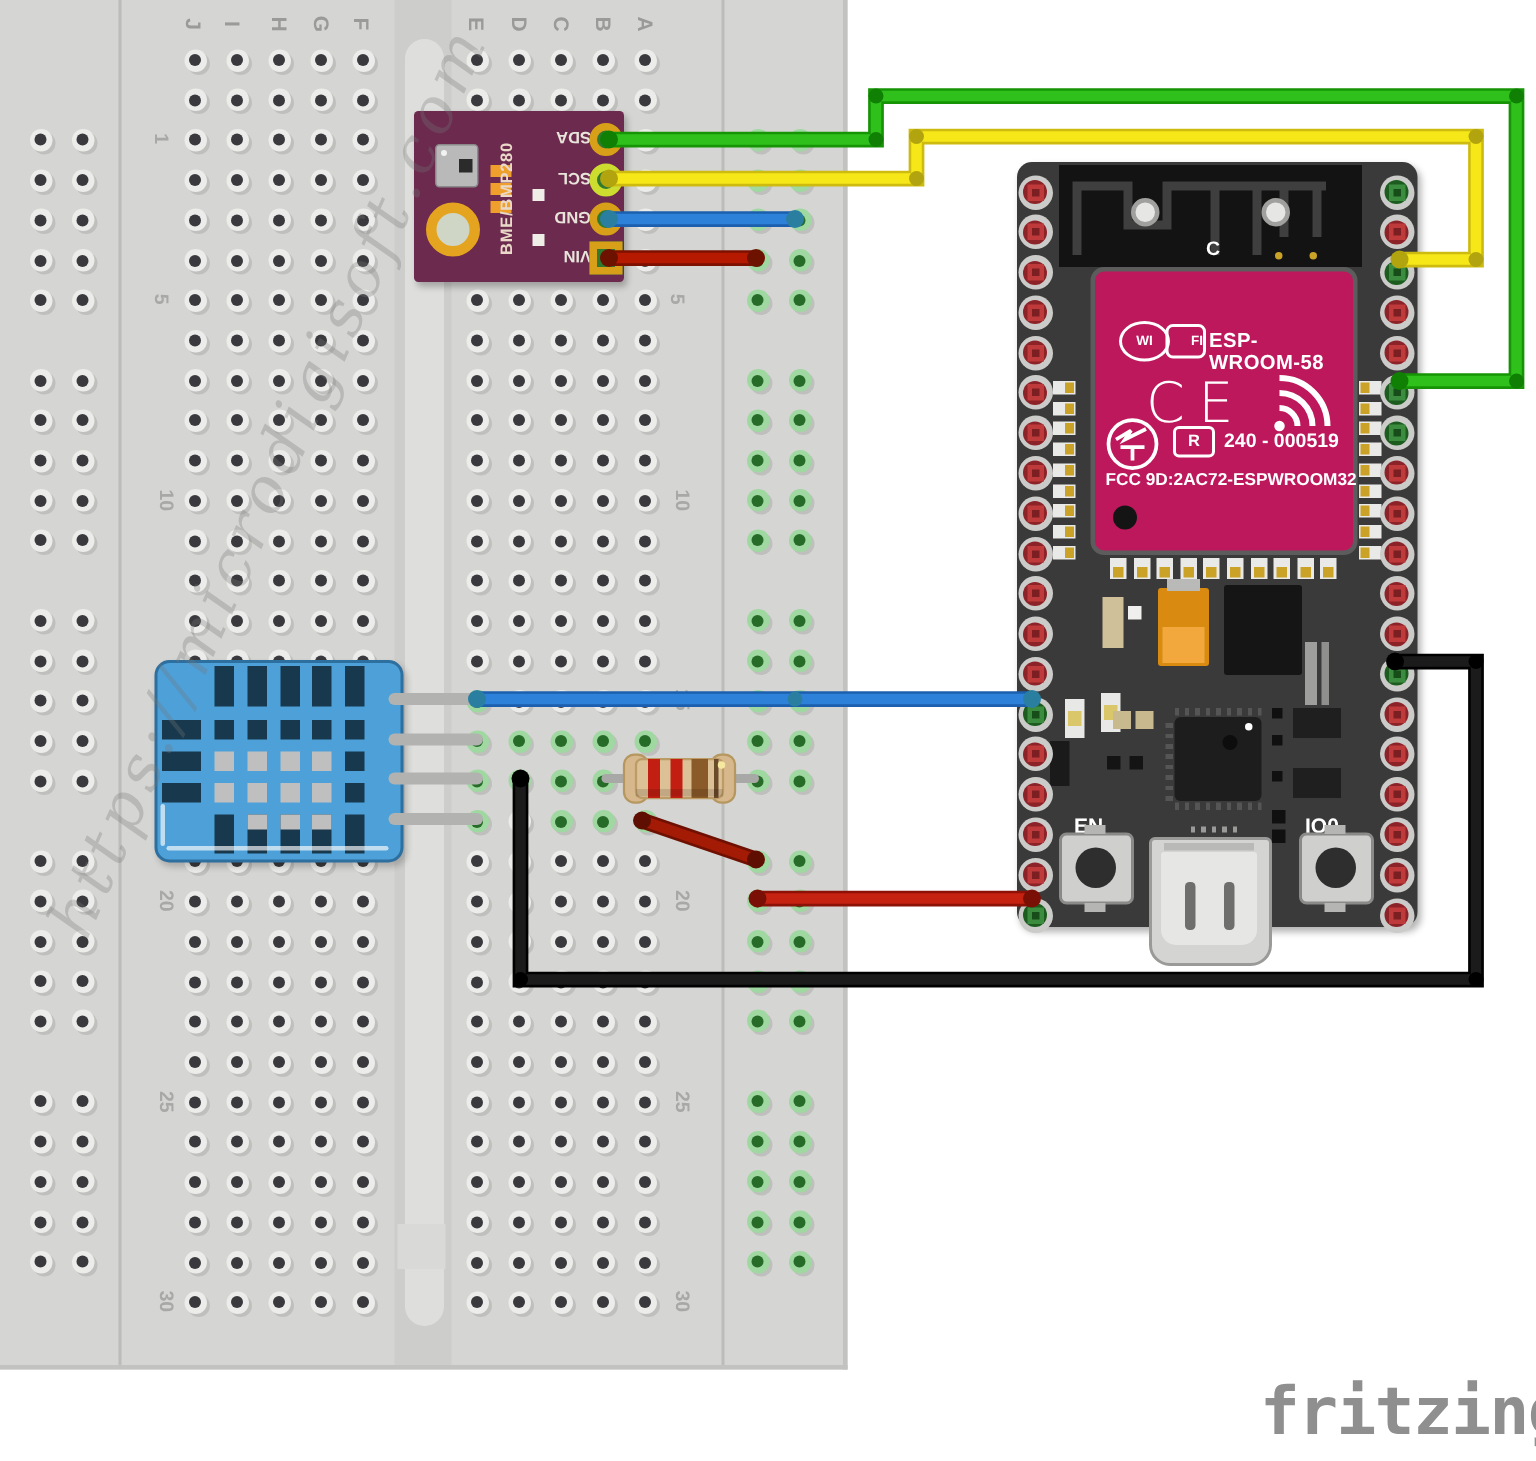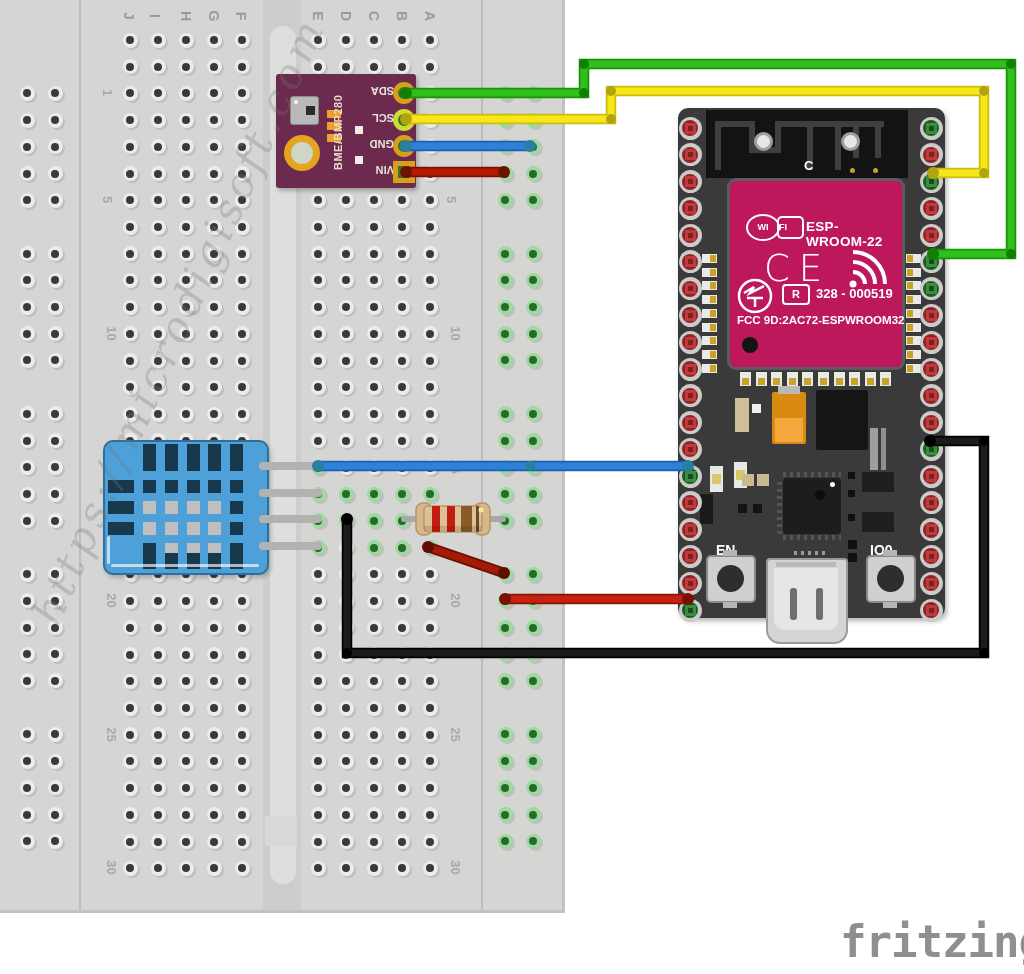--- a/index.html
+++ b/index.html
@@ -50,21 +50,21 @@
   
   #esp32{left:678px;top:108px;width:267px;height:510px;background:#3a3a3a;border-radius:10px;
          box-shadow:2px 3px 5px rgba(0,0,0,0.3);z-index:3;}
   #esp-antenna{left:28px;top:2px;width:202px;height:68px;background:#131313;}
   #esp-c{color:#fff;font-weight:bold;font-size:13px;left:126px;top:50px;}
   .gold-dot{position:absolute;width:5px;height:5px;border-radius:50%;background:#c9a227;}
   #esp-shield{left:49px;top:70px;width:172px;height:186px;background:#be185d;border:3px solid #5c5c5c;border-radius:9px;}
   #wifi-ell{left:16px;top:33px;width:30px;height:23px;border:2px solid #fff;border-radius:50%;
             color:#fff;font-size:9px;font-weight:bold;text-align:center;line-height:23px;}
   #wifi-rect{left:47px;top:35px;width:23px;height:19px;border:2px solid #fff;border-radius:5px;
-             color:#fff;font-size:9px;font-weight:bold;text-align:left;line-height:19px;}
+             color:#fff;font-size:9px;font-weight:bold;text-align:right;line-height:19px;}
   #esp-title{left:76px;top:38px;color:#fff;font-weight:bold;font-size:13.5px;letter-spacing:0.3px;}
   #esp-ce{left:34px;top:66px;color:#fff;font-size:37px;font-weight:300;letter-spacing:9px;
           font-family:"DejaVu Sans",sans-serif;}
   #esp-rbox{left:52px;top:103px;width:24px;height:17px;border:2px solid #fff;border-radius:4px;
             color:#fff;font-size:11px;font-weight:bold;text-align:center;line-height:17px;}
   #esp-cert{left:86px;top:105px;color:#fff;font-weight:bold;font-size:13px;}
   #esp-fcc{left:7px;top:133px;color:#fff;font-weight:bold;font-size:11.5px;white-space:nowrap;}
   #esp-dot{left:12px;top:156px;width:16px;height:16px;border-radius:50%;background:#141414;}
   .cast{position:absolute;background:#e9e9e7;}
   .cast b{position:absolute;display:block;background:#c9a227;}
@@ -1464,34 +1464,34 @@
         <path d="M12 60 L12 14 L46 14 L46 40 L72 40 L72 14 L104 14 L104 60 M104 14 L132 14 L132 60 M132 14 L178 14 M150 14 L150 48 M172 14 L172 48" stroke="#3f3f3f" stroke-width="6" fill="none"></path>
       </svg>
     </div>
     <div id="esp-c" class="abs">C</div>
     <div class="gold-dot" style="left:172px;top:60px"></div>
     <div class="gold-dot" style="left:195px;top:60px"></div>
 
     <div id="esp-shield" class="abs">
       <div id="wifi-ell" class="abs">WI</div>
       <div id="wifi-rect" class="abs">FI</div>
-      <div id="esp-title" class="abs">ESP- WROOM-22</div>
+      <div id="esp-title" class="abs">ESP- WROOM-58</div>
       <div id="esp-ce" class="abs">CE</div>
       <svg class="abs" style="left:112px;top:64px" width="50" height="50">
         <circle cx="11" cy="39" r="3.5" fill="#fff"></circle>
         <path d="M11 27 A12 12 0 0 1 23 39" stroke="#fff" stroke-width="4" fill="none"></path>
         <path d="M11 17 A22 22 0 0 1 33 39" stroke="#fff" stroke-width="4" fill="none"></path>
         <path d="M11 7 A32 32 0 0 1 43 39" stroke="#fff" stroke-width="4" fill="none"></path>
       </svg>
       <svg class="abs" style="left:6px;top:96px" width="40" height="40">
         <circle cx="19" cy="19" r="16" stroke="#fff" stroke-width="2.5" fill="none"></circle>
         <path d="M8 16 L18 10 L14 16 L28 9 M11 21 H27 M19 21 V30" stroke="#fff" stroke-width="2.5" fill="none"></path>
       </svg>
       <div id="esp-rbox" class="abs">R</div>
-      <div id="esp-cert" class="abs">328 - 000519</div>
+      <div id="esp-cert" class="abs">240 - 000519</div>
       <div id="esp-fcc" class="abs">FCC 9D:2AC72-ESPWROOM32</div>
       <div id="esp-dot" class="abs"></div>
     </div>
 
     <div id="esp-pads">
         <div class="cast" style="left: 24px; top: 146px; width: 15px; height: 9px;">
           <b style="left: 8px; top: 1px; width: 6px; height: 7px;"></b>
         </div>
         <div class="cast" style="left: 228px; top: 146px; width: 15px; height: 9px;">
           <b style="left: 1px; top: 1px; width: 6px; height: 7px;"></b>

